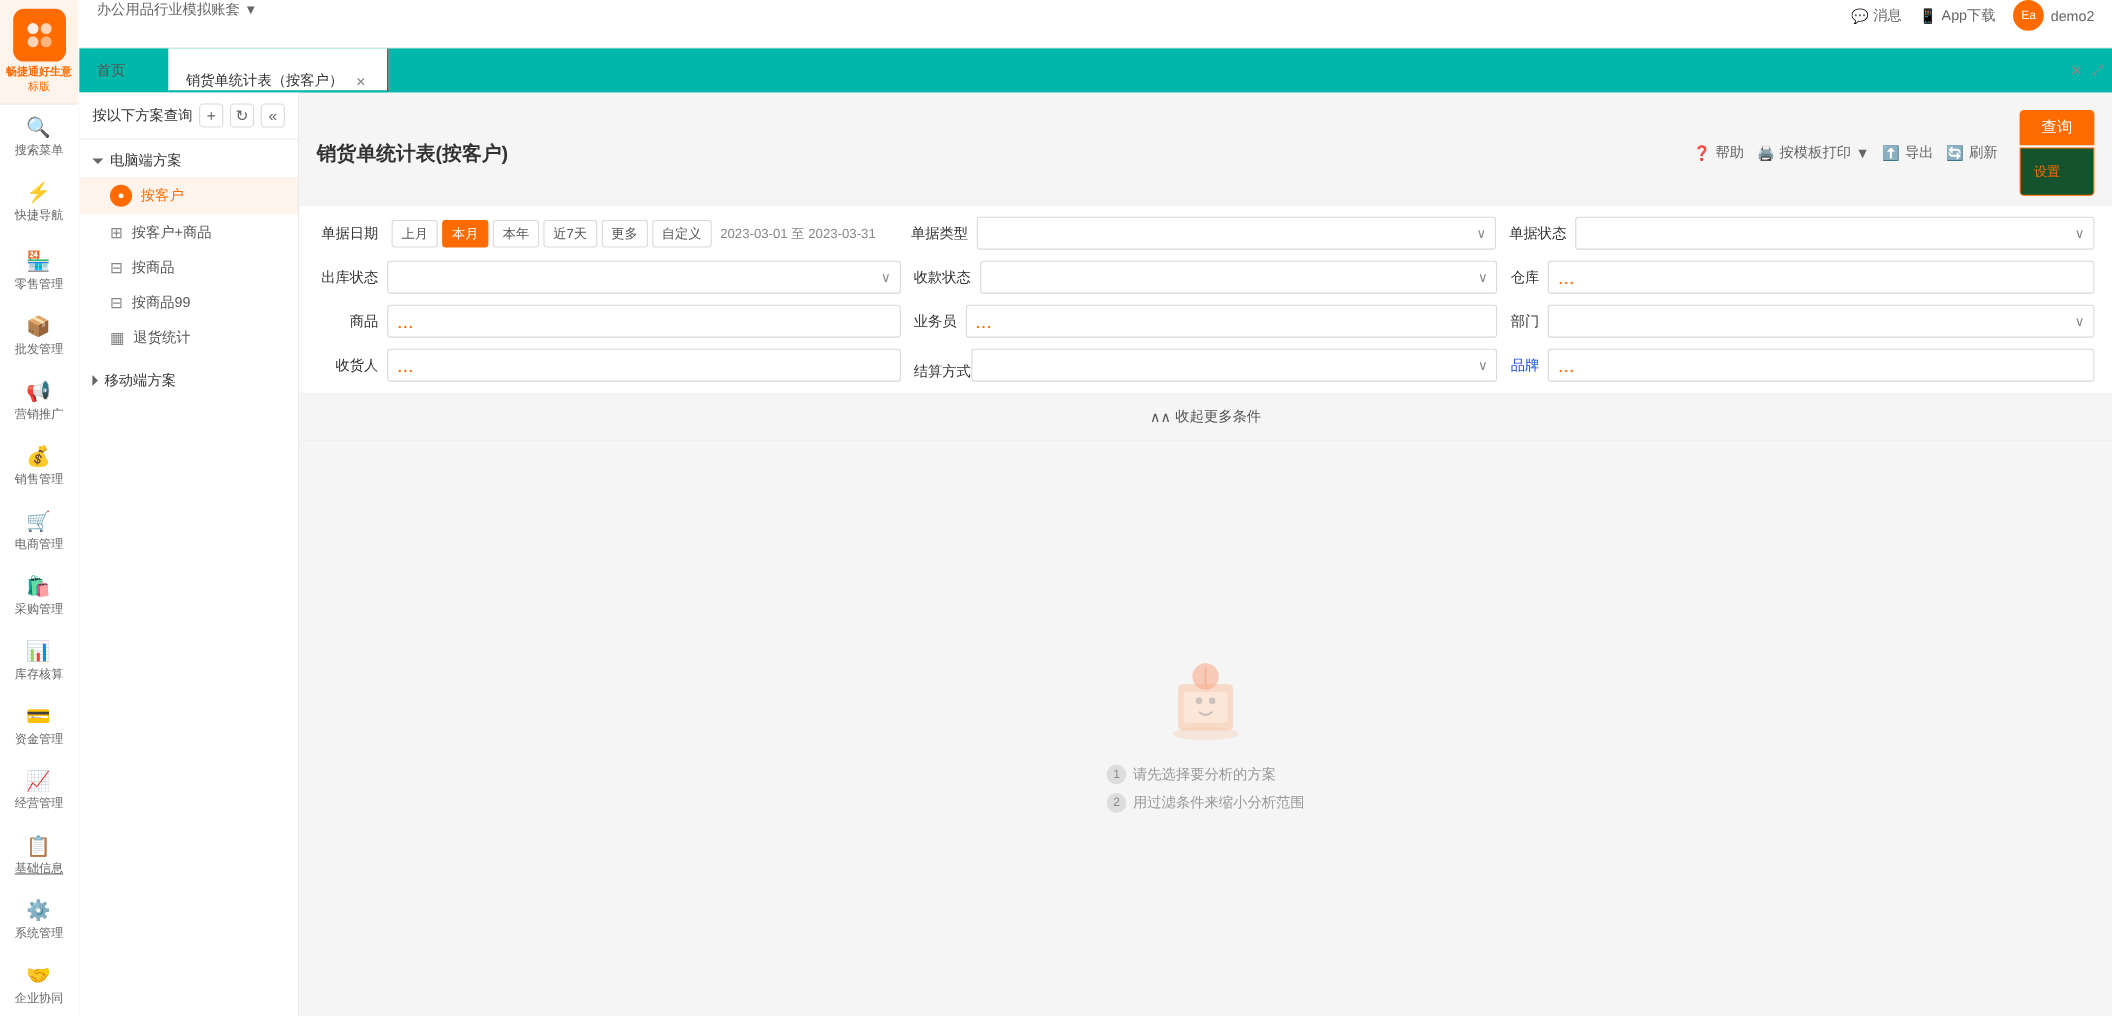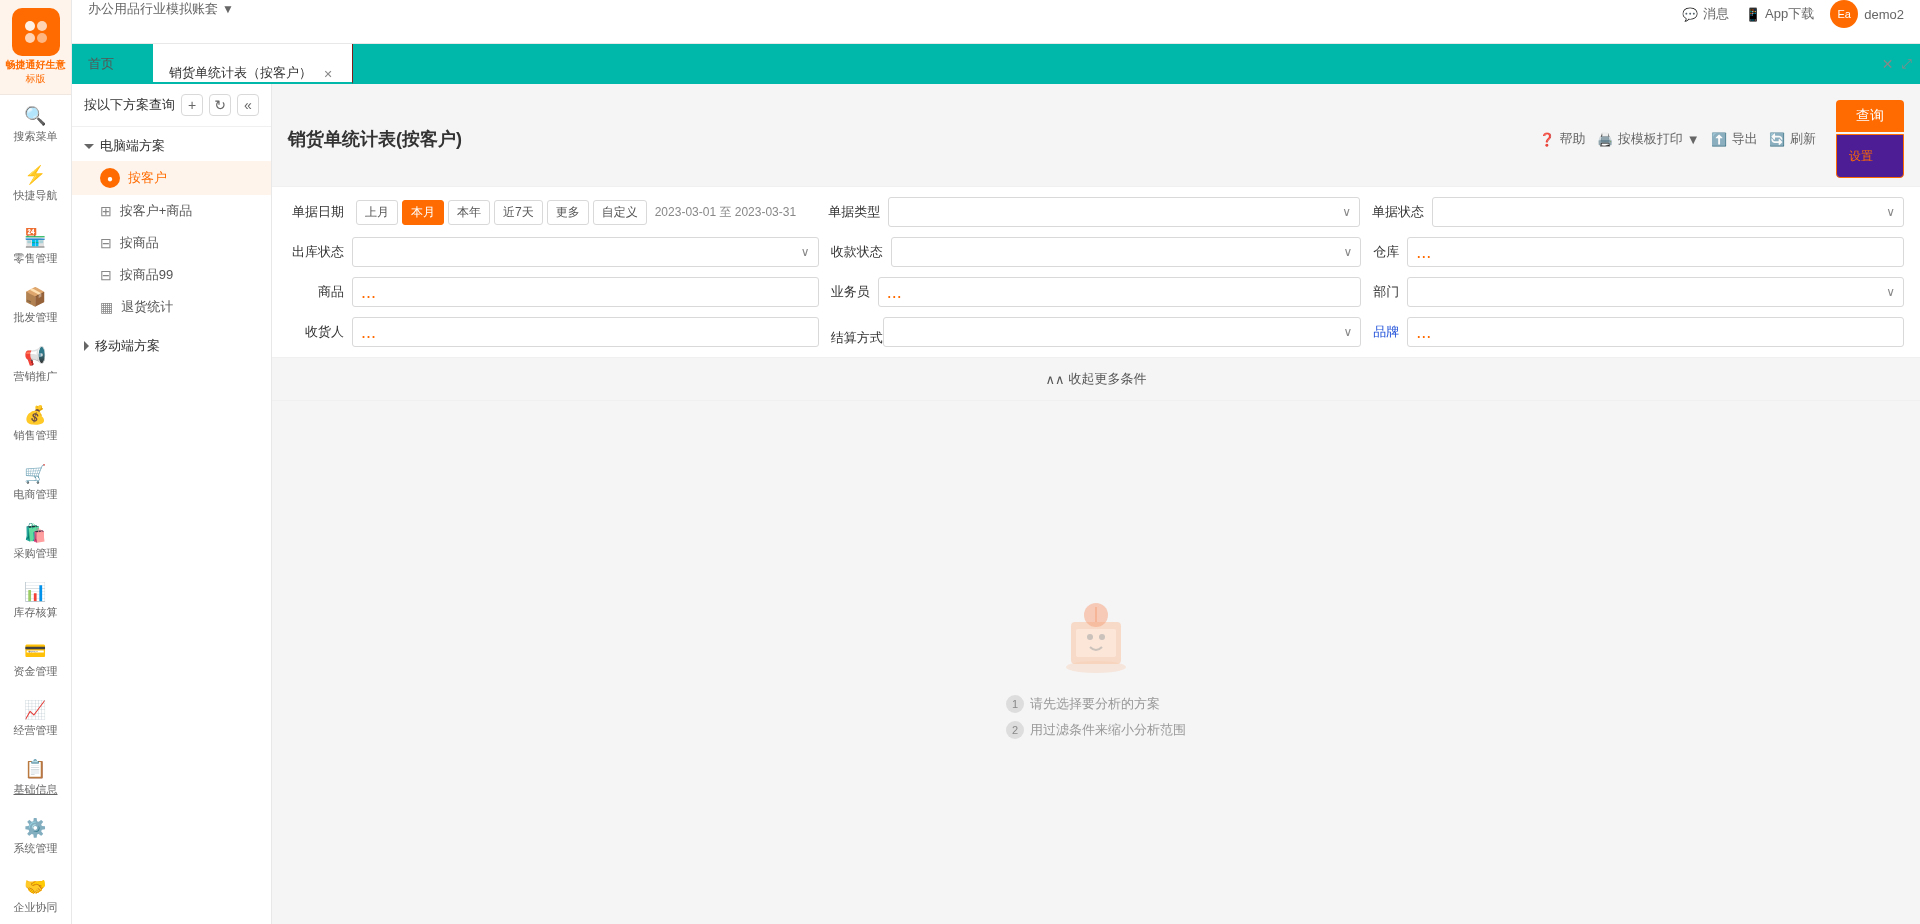--- a/index.html
+++ b/index.html
@@ -78,21 +78,21 @@
     .empty-state { flex: 1; display: flex; flex-direction: column; align-items: center; justify-content: center; gap: 8px; }
     .empty-icon { width: 100px; height: 100px; position: relative; }
     .empty-tips { display: flex; flex-direction: column; gap: 8px; }
     .empty-tip { display: flex; align-items: center; gap: 6px; font-size: 13px; color: #999; }
     .tip-num { width: 18px; height: 18px; border-radius: 50%; background: #ddd; display: flex; align-items: center; justify-content: center; font-size: 11px; color: #888; flex-shrink: 0; }
 
     .teal-header { background: #00b8a9; gap: 23px; }
 
     .content-wrapper { display: flex; flex-direction: column; flex: 1; overflow: hidden; }
     .query-btn { background: #ff6b00; color: white; border: none; padding: 6px 20px; border-radius: 4px 4px 0 0; font-size: 14px; cursor: pointer; height: 32px; }
-    .settings-btn { background: #4c1d95; color: #ff6b00; border: 1px solid #ff6b00; padding: 21px 12px; border-radius: 0 0 4px 4px; font-size: 12px; cursor: pointer; height: 26px; display: flex; align-items: center; }
+    .settings-btn { background: #14532d; color: #ff6b00; border: 1px solid #ff6b00; padding: 21px 12px; border-radius: 0 0 4px 4px; font-size: 12px; cursor: pointer; height: 26px; display: flex; align-items: center; }
   </style>
 </head>
 <body>
 
 <div class="sidebar">
   <div class="logo-area">
     <div class="logo-icon">
       <svg viewBox="0 0 32 32" fill="white">
         <circle cx="10" cy="10" r="5" fill="white" opacity="0.9"></circle>
         <circle cx="22" cy="10" r="5" fill="white" opacity="0.7"></circle>

